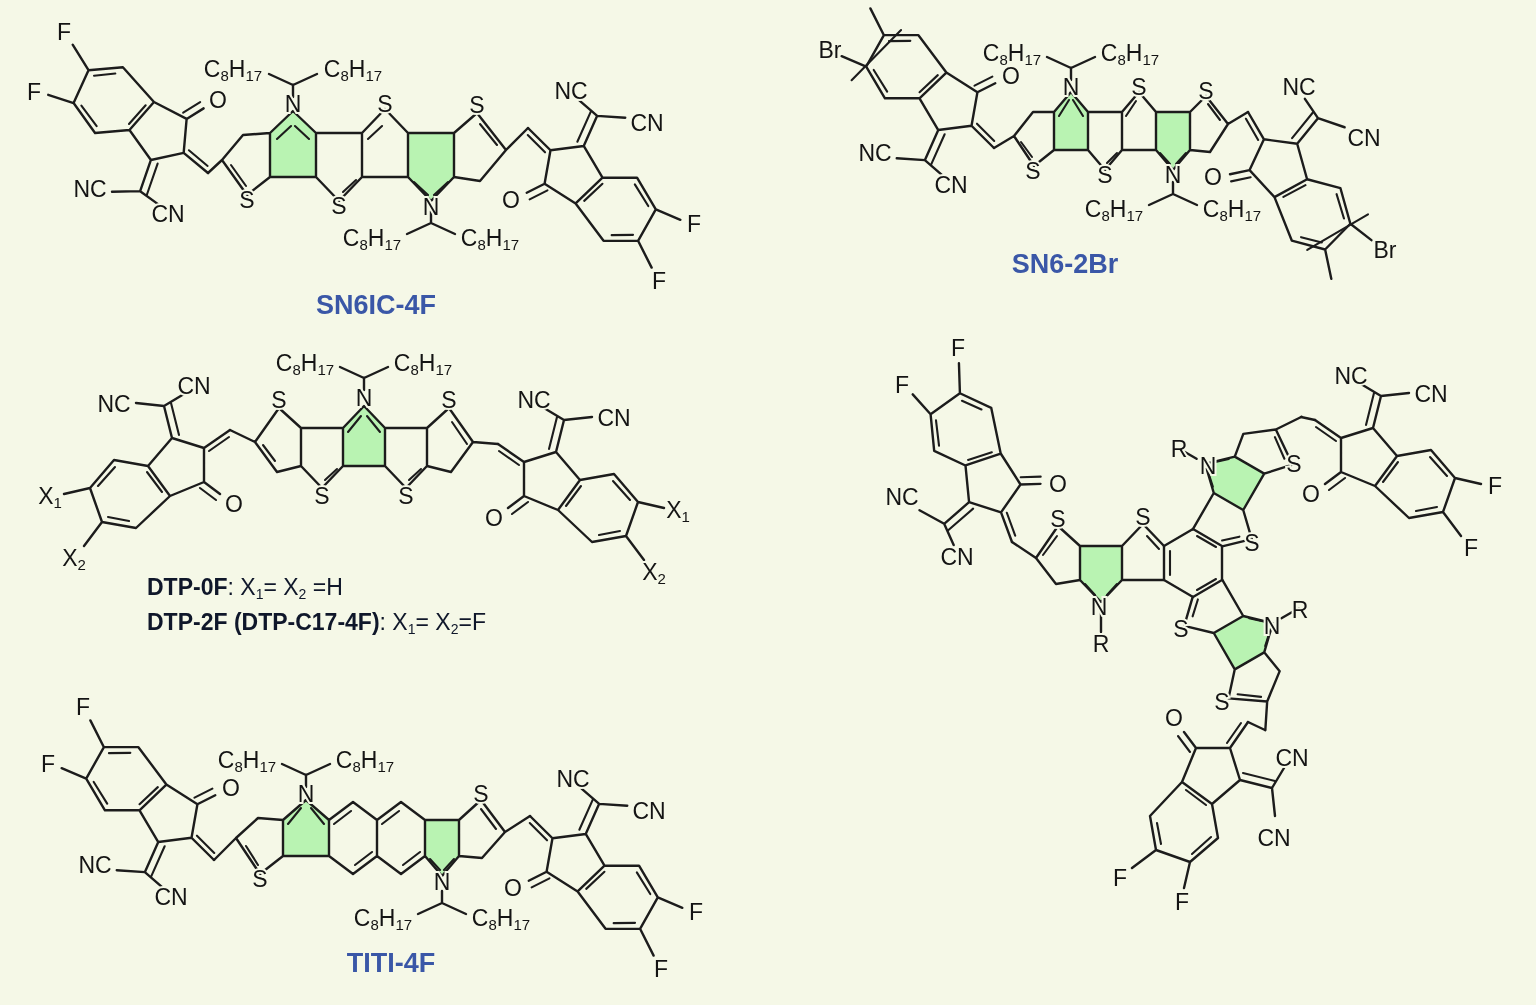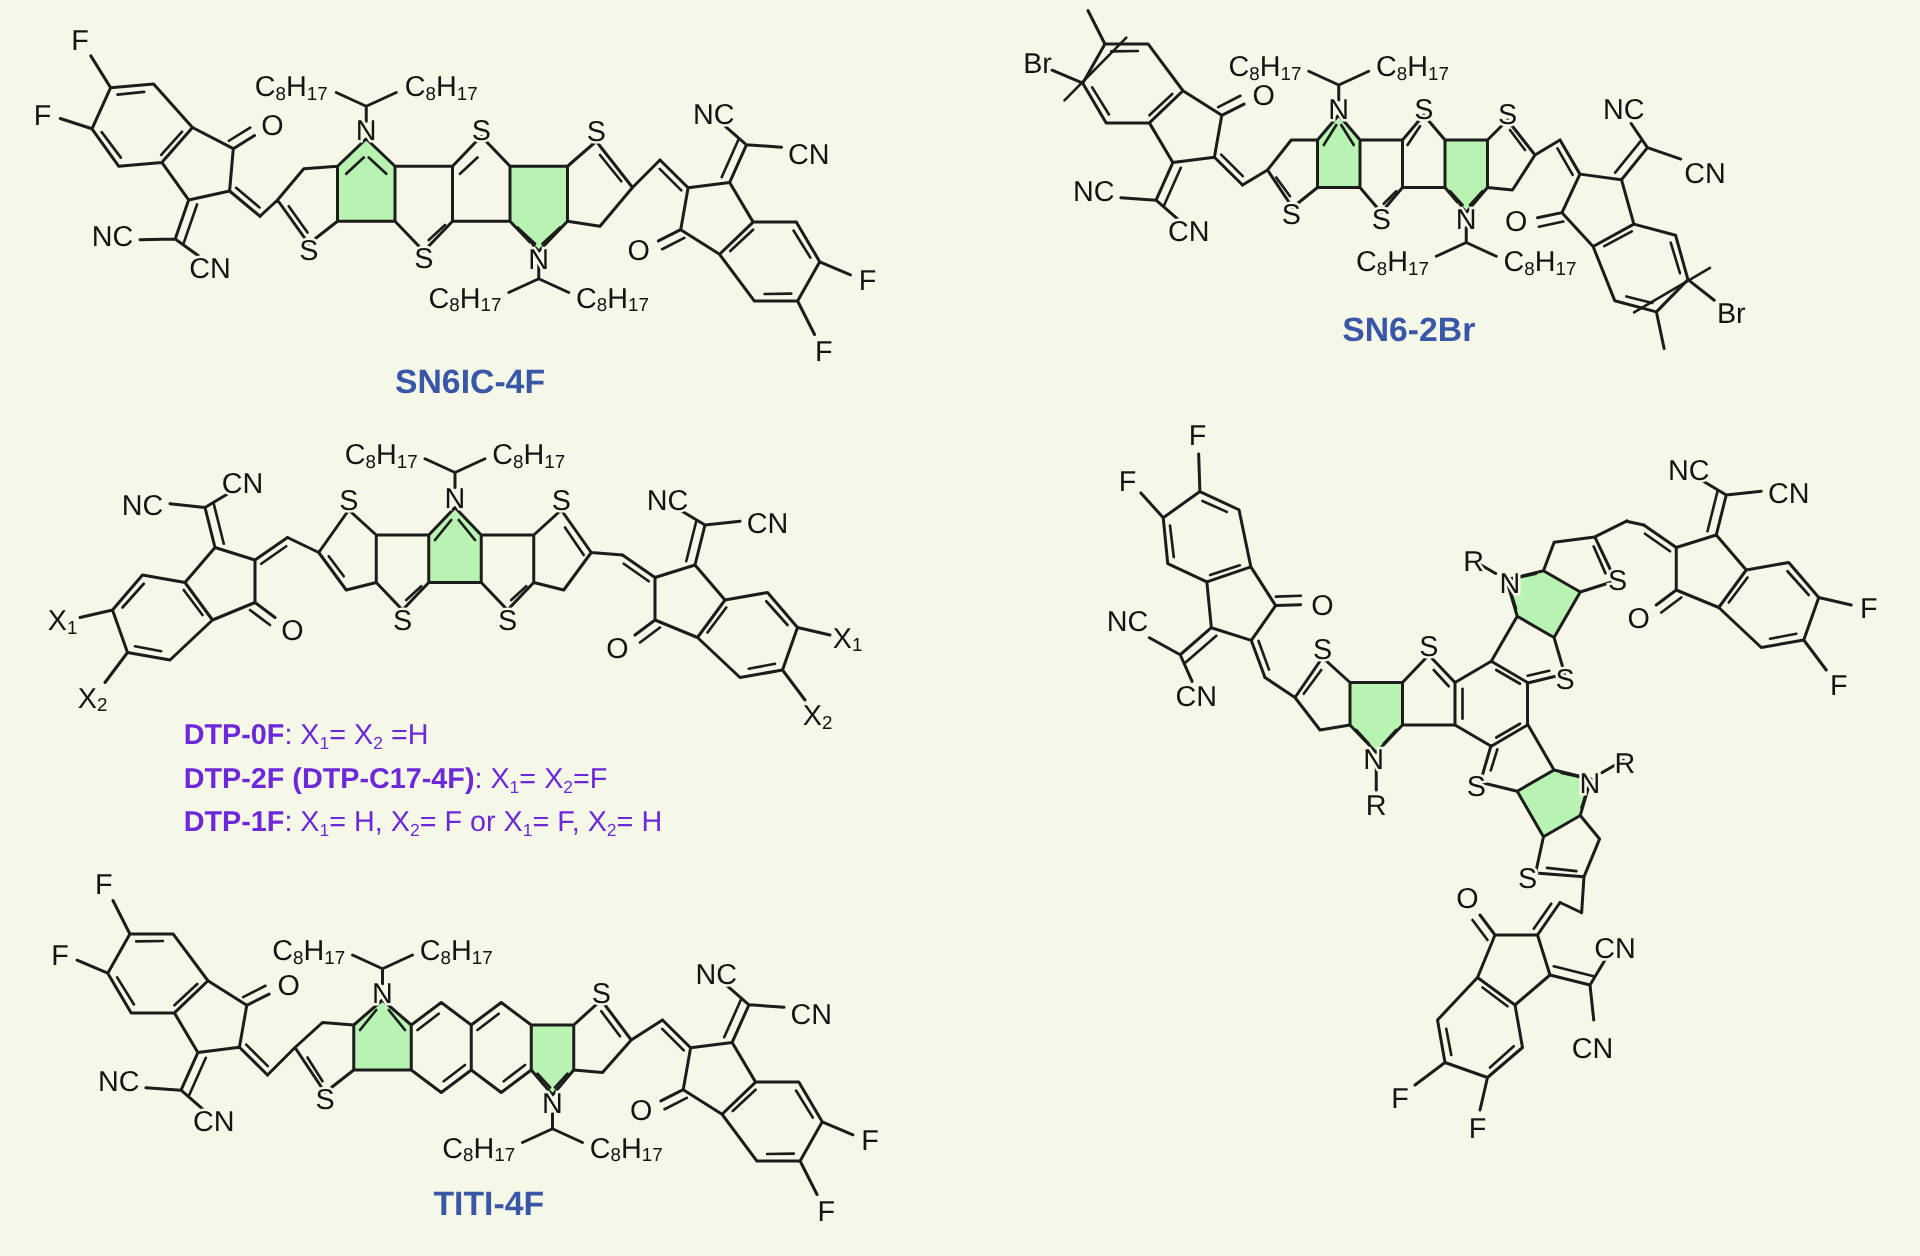--- a/index.html
+++ b/index.html
@@ -7,21 +7,21 @@
           font-family:"Liberation Sans",sans-serif}
   svg.mol{position:absolute;left:0;top:0}
   .bond{stroke:#1c1c1c;stroke-width:2.4;fill:none;stroke-linecap:round;stroke-linejoin:round}
   .tick{stroke:#1c1c1c;stroke-width:2.1;fill:none;stroke-linecap:round}
   .ring{fill:#b9f3b2;stroke:none}
   .al{font-family:"Liberation Sans",sans-serif;font-size:23px;fill:#141414;text-anchor:middle;
       dominant-baseline:central;paint-order:stroke;stroke:#f5f8e7;stroke-width:4px}
   .al tspan.sub{font-size:15px}
   .cap{position:absolute;color:#3a57a7;white-space:nowrap;font-size:27px;font-weight:700;
        transform:translateX(-50%)}
-  .capsm{position:absolute;color:#6d28d9;white-space:nowrap;font-size:23px;font-weight:400}
+  .capsm{position:absolute;color:#0f172a;white-space:nowrap;font-size:23px;font-weight:400}
   .capsm span.b{font-weight:700}
   .capsm span.sub,.cap span.sub{font-size:14px;vertical-align:-4px}
 </style>
 </head>
 <body>
 
 <div class="canvas">
 
 <svg class="mol" width="1536" height="1005" viewBox="0 0 1536 1005">
   <defs>
@@ -270,19 +270,18 @@
         <text x="1471" y="548" class="al"><tspan>F</tspan></text>
         <text x="1292" y="758" class="al"><tspan>CN</tspan></text>
         <text x="1274" y="838" class="al"><tspan>CN</tspan></text>
         <text x="1174" y="718" class="al"><tspan>O</tspan></text>
         <text x="1120" y="878" class="al"><tspan>F</tspan></text>
         <text x="1182" y="902" class="al"><tspan>F</tspan></text>
       </g>
 </svg>
 
 <div class="cap" style="left:376px;top:290px"><span class="b">SN6IC-4F</span></div>
-<div class="cap" style="left:1127px;top:249px"><span class="b">SN6-2Br</span></div>
+<div class="cap" style="left:1065px;top:249px"><span class="b">SN6-2Br</span></div>
 <div class="cap" style="left:391px;top:948px"><span class="b">TITI-4F</span></div>
 <div class="capsm" style="left:147px;top:574px"><span class="b">DTP-0F</span><span>: X</span><span class="sub">1</span><span>= X</span><span class="sub">2</span><span> =H</span></div>
 <div class="capsm" style="left:147px;top:609px"><span class="b">DTP-2F (DTP-C17-4F)</span><span>: X</span><span class="sub">1</span><span>= X</span><span class="sub">2</span><span>=F</span></div>
-<div class="capsm" style="left:147px;top:644px"><span class="b">DTP-1F</span><span>: X</span><span class="sub">1</span><span>= H, X</span><span class="sub">2</span><span>= F or X</span><span class="sub">1</span><span>= F, X</span><span class="sub">2</span><span>= H</span></div>
 
 </div>
 
 </body></html>

